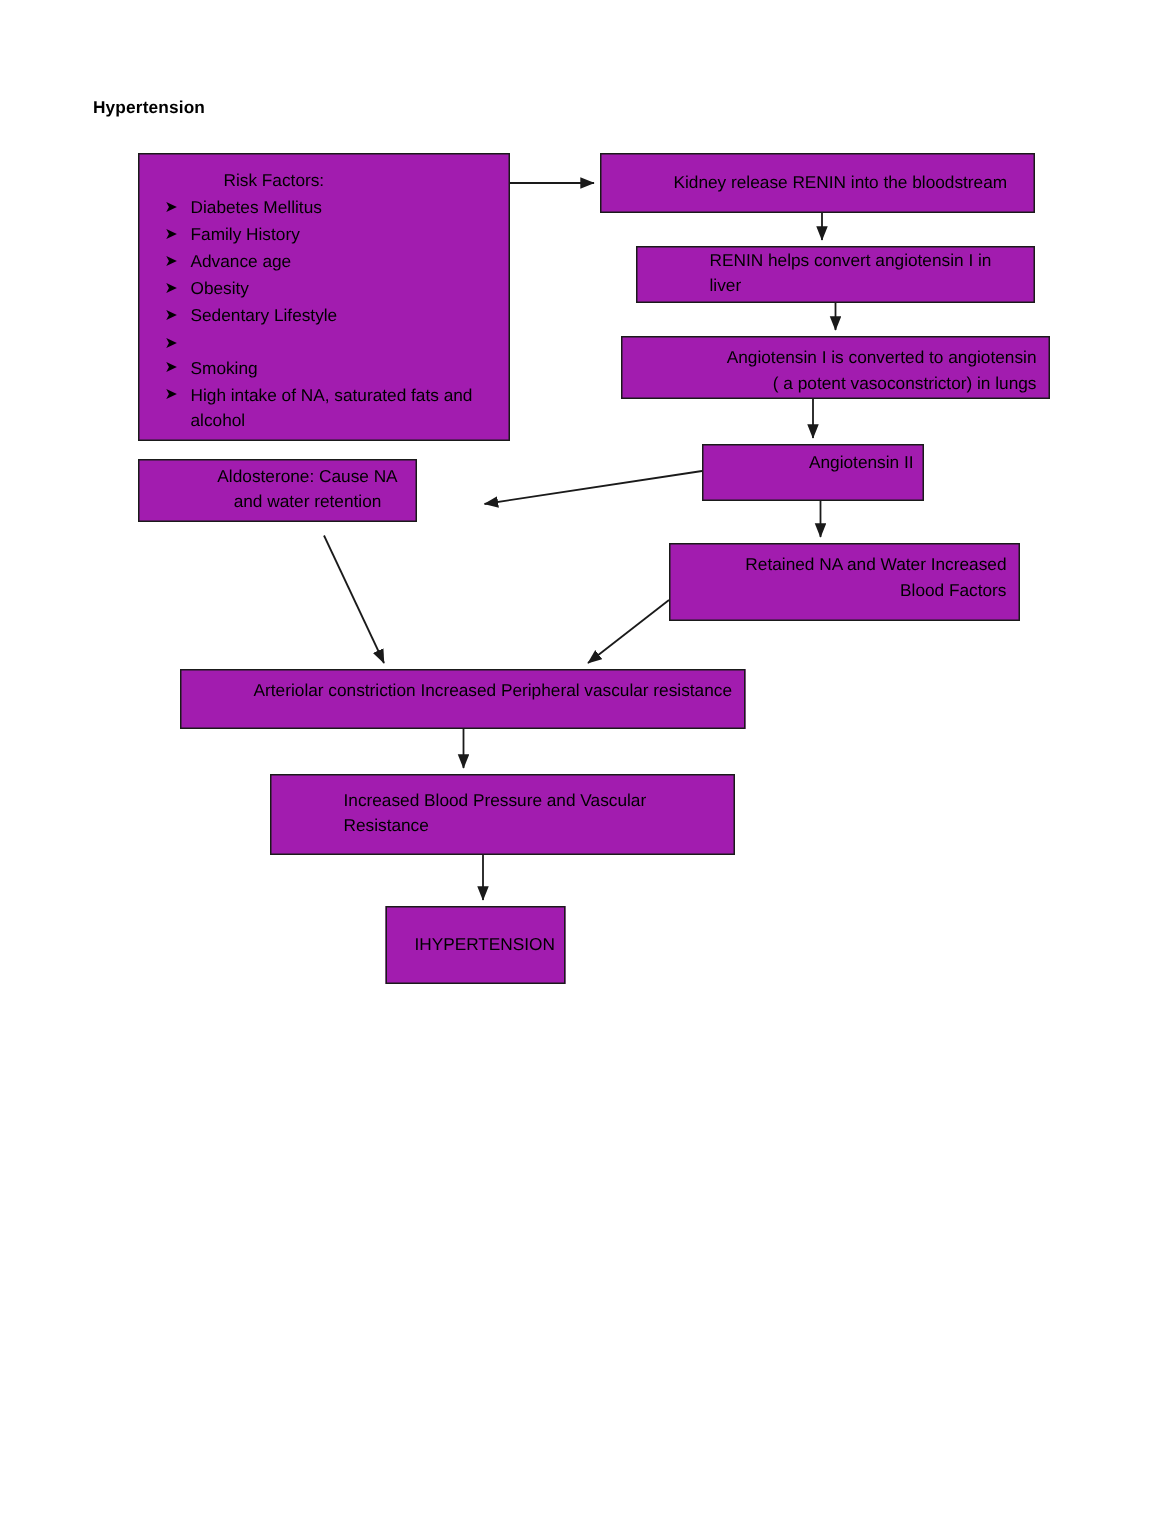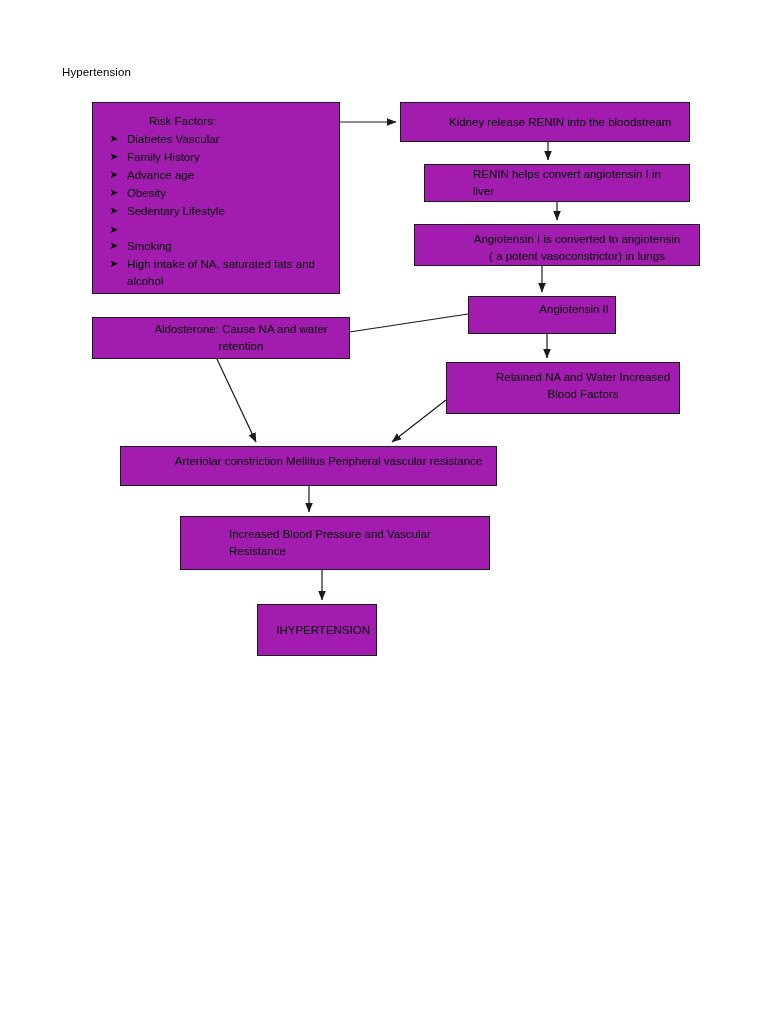--- a/index.html
+++ b/index.html
@@ -20,21 +20,21 @@
     left: 0;
     top: 0;
     width: 768px;
     height: 1024px;
   }
   .title {
     position: absolute;
     left: 62px;
     top: 66px;
     font-size: 11.5px;
-    font-weight: normal;
+    font-weight: bold;
     letter-spacing: 0.1px;
     white-space: nowrap;
   }
   .node {
     position: absolute;
     box-sizing: border-box;
     border: 1.2px solid #1a1a1a;
     background: #a21caf;
     font-size: 11.5px;
     line-height: 1.45;
@@ -82,21 +82,21 @@
     flex: 1 1 auto;
     line-height: 1.45;
   }
 
   
   #kidney-renin       { left: 400px; top: 102px; width: 290px; height: 40px; }
   #renin-convert      { left: 424px; top: 164px; width: 266px; height: 38px; }
   #angiotensin-one    { left: 414px; top: 224px; width: 286px; height: 42px; }
   #angiotensin-two    { left: 468px; top: 296px; width: 148px; height: 38px; }
   #retained-na        { left: 446px; top: 362px; width: 234px; height: 52px; }
-  #aldosterone        { left: 92px;  top: 317px; width: 258px; height: 42px; }
+  #aldosterone        { left: 92px;  top: 306px; width: 186px; height: 42px; }
   #arteriolar         { left: 120px; top: 446px; width: 377px; height: 40px; }
   #increased-bp       { left: 180px; top: 516px; width: 310px; height: 54px; }
   #hypertension-final { left: 257px; top: 604px; width: 120px; height: 52px; }
 
   .pad-center {
     display: flex;
     align-items: center;
     justify-content: flex-end;
     text-align: center;
     height: 100%;
@@ -107,21 +107,21 @@
     display: flex;
     align-items: center;
     justify-content: flex-start;
     text-align: left;
     height: 100%;
     padding: 0 8px;
     box-sizing: border-box;
   }
   .pad-top-left {
     display: block;
-    text-align: center;
+    text-align: right;
     padding: 6px 8px;
     box-sizing: border-box;
   }
 </style>
 </head>
 <body>
 
 <svg id="canvas" viewBox="0 0 768 1024" xmlns="http://www.w3.org/2000/svg">
   <defs>
     <marker id="ah" markerWidth="9" markerHeight="9" refX="7.6" refY="3.2" orient="auto" markerUnits="strokeWidth">
@@ -150,21 +150,21 @@
   <path d="M322,570 L322,600" fill="none" stroke="#1a1a1a" stroke-width="1.2" marker-end="url(#ah)"></path>
 </svg>
 
 <div class="title">Hypertension</div>
 
 <div class="node" id="risk-factors">
   <span class="rf-head">Risk Factors:</span>
   <ul>
     <li>
       <span class="bullet">➤</span>
-      <span class="li-text">Diabetes Vascular</span>
+      <span class="li-text">Diabetes Mellitus</span>
     </li>
     <li>
       <span class="bullet">➤</span>
       <span class="li-text">Family History</span>
     </li>
     <li>
       <span class="bullet">➤</span>
       <span class="li-text">Advance age</span>
     </li>
     <li>
@@ -221,21 +221,21 @@
 </div>
 
 <div class="node" id="aldosterone">
   <div class="pad-center">
       <span class="txt">Aldosterone: Cause NA and water retention</span>
     </div>
 </div>
 
 <div class="node" id="arteriolar">
   <div class="pad-top-left">
-      <span class="txt">Arteriolar constriction Mellitus Peripheral vascular resistance</span>
+      <span class="txt">Arteriolar constriction Increased Peripheral vascular resistance</span>
     </div>
 </div>
 
 <div class="node" id="increased-bp">
   <div class="pad-left">
       <span class="txt">Increased Blood Pressure and Vascular Resistance</span>
     </div>
 </div>
 
 <div class="node" id="hypertension-final">

